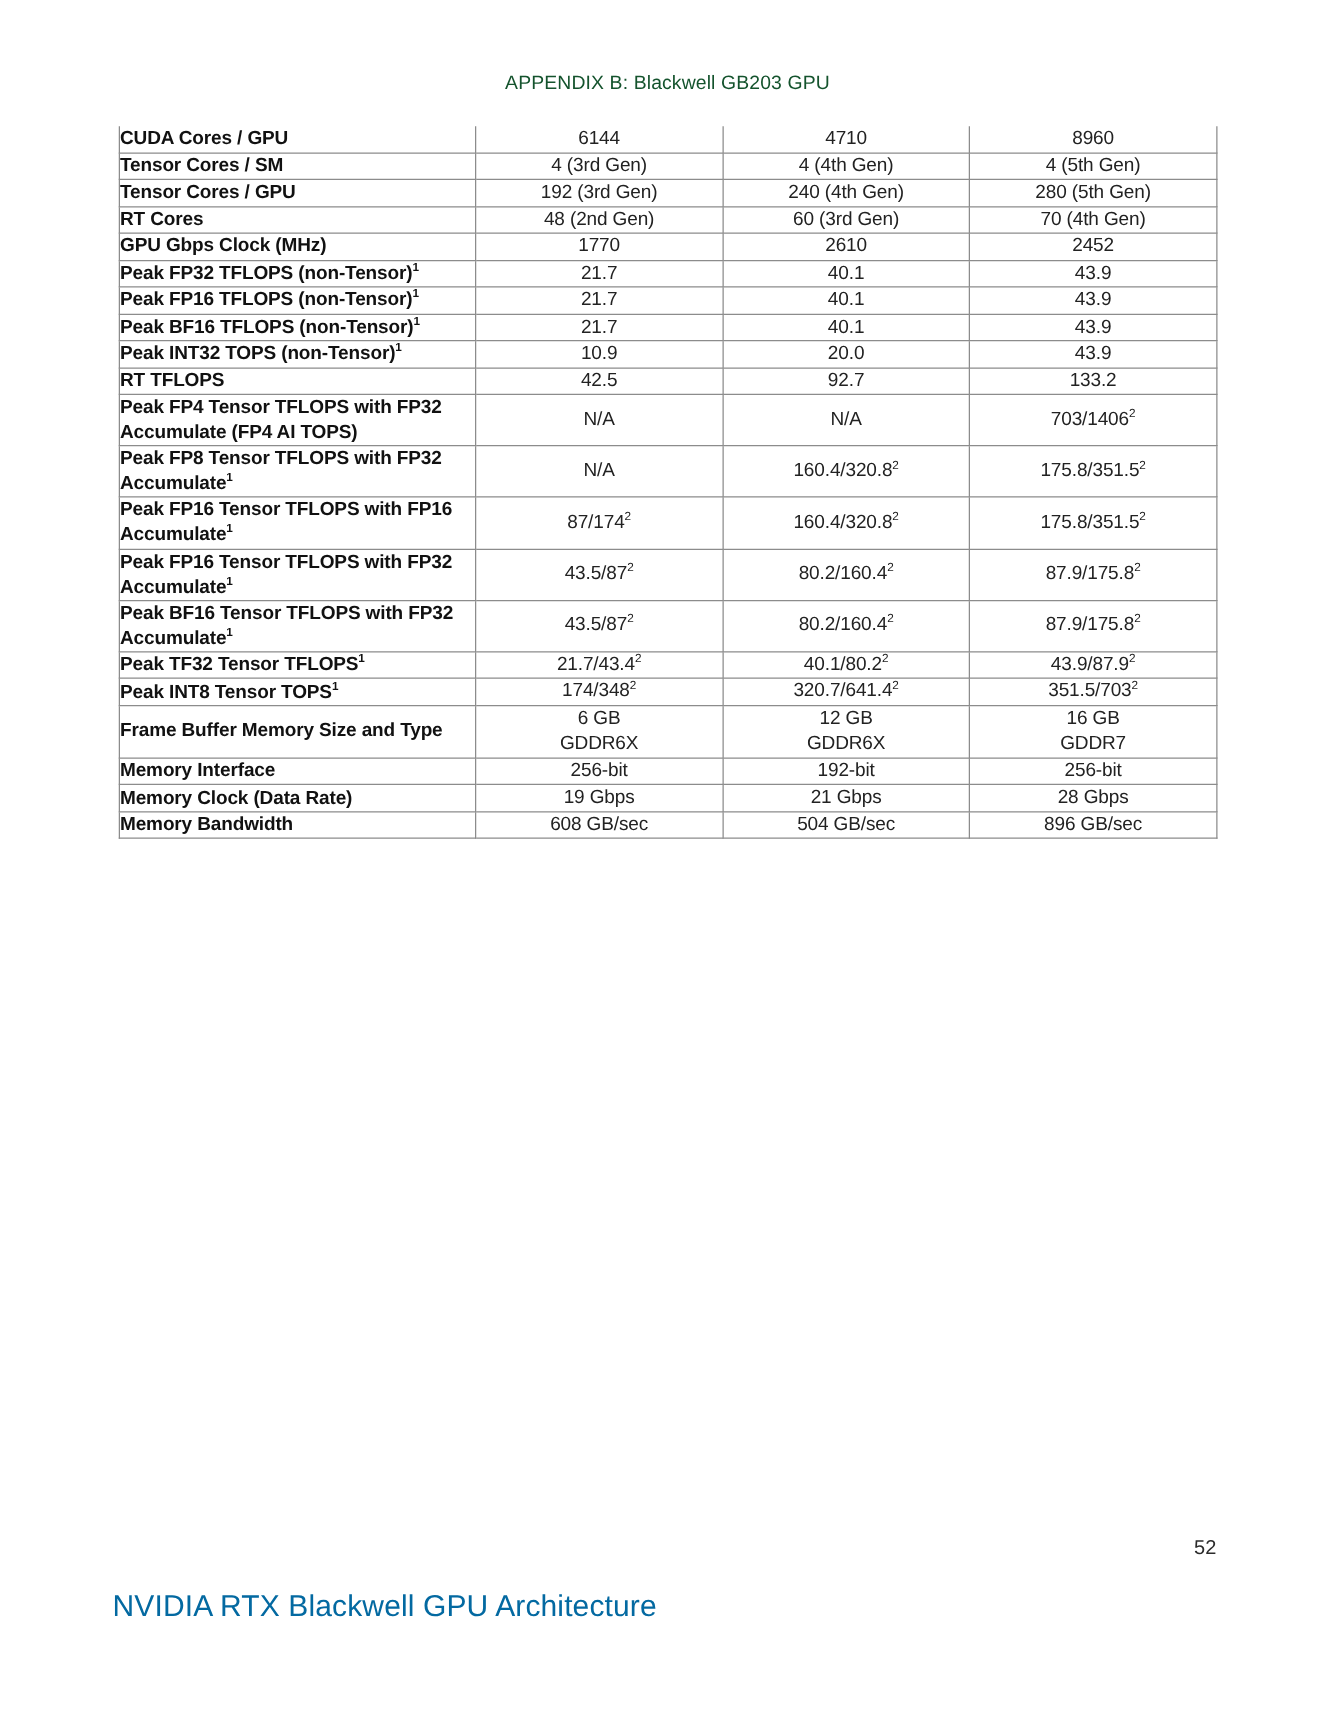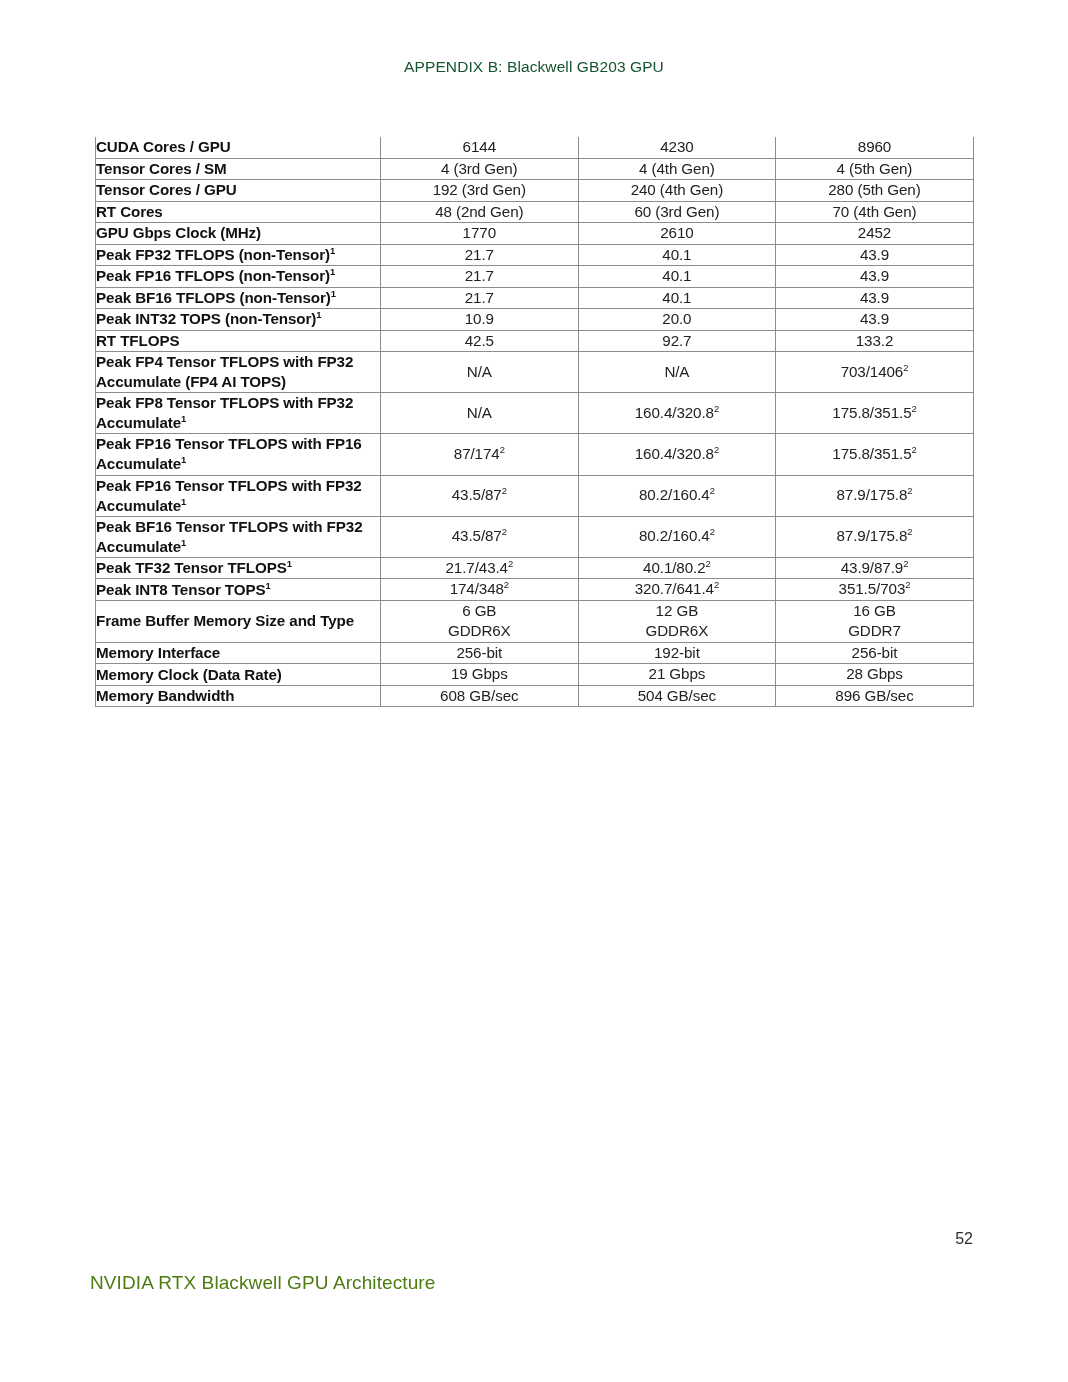--- a/index.html
+++ b/index.html
@@ -39,21 +39,20 @@
     position: absolute;
     top: 101px;
     left: 95px;
     width: 878px;
   }
 
   table.spec-table {
     width: 100%;
     border-collapse: collapse;
     table-layout: fixed;
-    margin-top: 36px;
   }
 
   table.spec-table col.c-label { width: 285px; }
   table.spec-table col.c-val   { width: 197.6px; }
 
   table.spec-table td {
     border: 1px solid #8c8c8c;
     padding: 0;
     vertical-align: middle;
   }
@@ -99,22 +98,22 @@
     right: 95px;
     text-align: right;
     font-size: 16px;
     color: #2b2b2b;
   }
 
   .doc-footer {
     position: absolute;
     top: 1272px;
     left: 90px;
-    font-size: 19px;
-    color: #4d7c0f;
+    font-size: 24px;
+    color: #0369a1;
     letter-spacing: 0.1px;
     white-space: nowrap;
   }
 </style>
 </head>
 <body>
 
 <div class="page">
 
   <div class="doc-header">APPENDIX B: Blackwell GB203 GPU</div>
@@ -127,21 +126,21 @@
         <col class="c-val">
         <col class="c-val">
       </colgroup>
       <tbody>
           <tr>
             <td class="label-cell">CUDA Cores / GPU</td>
             <td class="value-cell">
               <span class="line">6144</span>
             </td>
             <td class="value-cell">
-              <span class="line">4230</span>
+              <span class="line">4710</span>
             </td>
             <td class="value-cell">
               <span class="line">8960</span>
             </td>
           </tr>
           <tr>
             <td class="label-cell">Tensor Cores / SM</td>
             <td class="value-cell">
               <span class="line">4 (3rd Gen)</span>
             </td>

